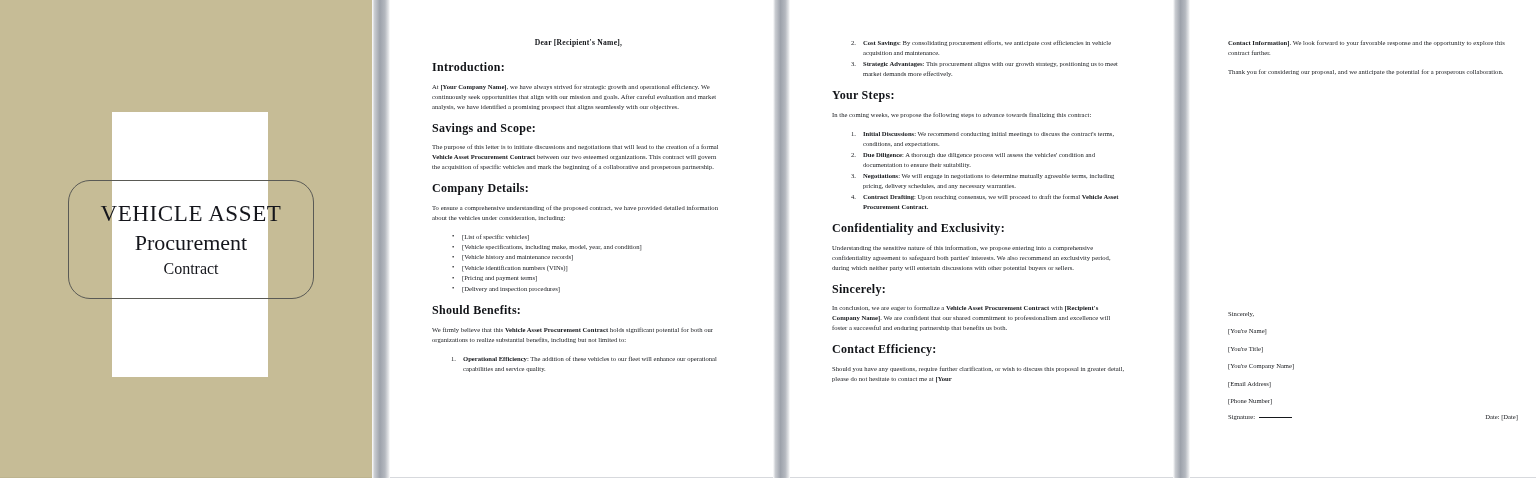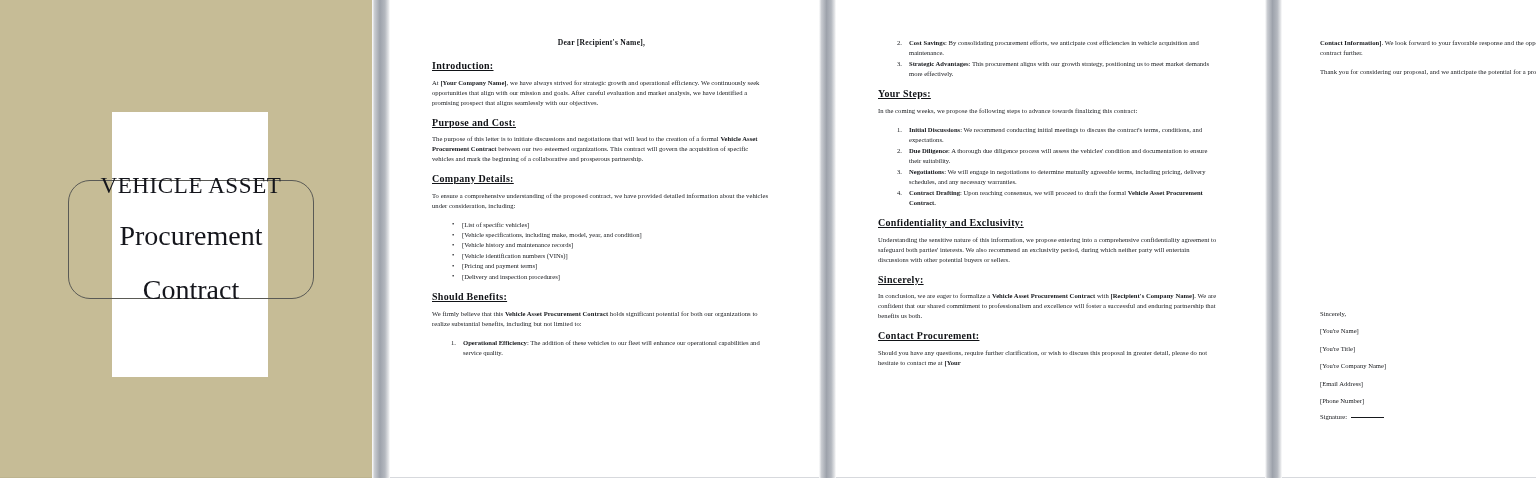--- a/index.html
+++ b/index.html
@@ -59,60 +59,59 @@
     left: 68px;
     top: 180px;
     width: 246px;
     height: 119px;
     border: 1.3px solid #5a5a55;
     border-radius: 22px;
     display: flex;
     flex-direction: column;
     align-items: center;
     justify-content: center;
-    gap: 19px;
+    gap: 2px;
   }
   .cover-line {
     color: #15161c;
     font-family: "Liberation Serif", serif;
     line-height: 1.22;
     text-align: center;
     white-space: nowrap;
   }
   .cover-line.l1 { font-size: 23px; letter-spacing: 0.6px; }
-  .cover-line.l2 { font-size: 28px; }
-  .cover-line.l3 { font-size: 28px; }
-
-  
-  .page.text-page { width: 429px; }
+  .cover-line.l2 { font-size: 22px; }
+  .cover-line.l3 { font-size: 16px; }
+
+  
+  .page.text-page { width: 383px; }
   .page.text-page.p4 { width: 372px; }
 
   .page-inner {
     position: absolute;
     left: 42px;
     right: 48px;
     top: 38px;
     bottom: 14px;
   }
   .page.text-page.p4 .page-inner { left: 38px; right: 44px; }
   .salutation {
     text-align: center;
     font-weight: bold;
     font-size: 7.6px;
     letter-spacing: 0.25px;
     color: #121418;
     margin: 0 0 13px 0;
   }
   .heading {
     font-weight: bold;
-    font-size: 10px;
+    font-size: 12px;
     letter-spacing: 0.3px;
     color: #111317;
     margin: 0 0 6.5px 0;
-    text-decoration: underline;
   }
   .para {
     font-size: 6.6px;
     line-height: 1.52;
     color: #16181c;
     text-align: left;
     margin: 0 0 9px 0;
     letter-spacing: 0.04px;
   }
   .para b { font-weight: bold; }
@@ -206,21 +205,21 @@
 
   <div class="page text-page p2">
     <div class="page-inner">
 
       <div class="salutation">Dear [Recipient's  Name],</div>
 
       <div class="heading">Introduction:</div>
 
       <p class="para"><span>At </span><b>[Your Company Name]</b><span>, we have always strived for strategic growth and operational efficiency. We continuously  seek opportunities that align with our mission and goals. After careful evaluation and market analysis, we have identified  a promising prospect that aligns  seamlessly with our objectives.</span></p>
 
-      <div class="heading">Purpose and Cost:</div>
+      <div class="heading">Savings and Scope:</div>
 
       <p class="para"><span>The purpose of this letter is to initiate  discussions  and negotiations that will lead to the creation of a formal </span><b>Vehicle Asset Procurement Contract</b><span> between our two esteemed organizations. This contract will govern the acquisition of specific vehicles  and mark the beginning of a collaborative and prosperous partnership.</span></p>
 
       <div class="heading">Company Details:</div>
 
       <p class="para">To ensure a comprehensive understanding of the proposed contract, we have provided detailed information about the vehicles  under consideration, including:</p>
 
       <ul class="bullets">
         <li>[List of specific vehicles]</li>
         <li>[Vehicle specifications, including  make, model, year, and condition]</li>
@@ -263,21 +262,21 @@
       </ol>
 
       <div class="heading">Confidentiality  and Exclusivity:</div>
 
       <p class="para">Understanding the sensitive  nature of this information, we propose entering into a comprehensive confidentiality  agreement to safeguard both parties' interests.  We also recommend an exclusivity  period, during which neither party will entertain discussions  with other potential buyers or sellers.</p>
 
       <div class="heading">Sincerely:</div>
 
       <p class="para"><span>In conclusion, we are eager to formalize a </span><b>Vehicle Asset Procurement Contract</b><span> with </span><b>[Recipient's Company Name]</b><span>. We are confident that our shared commitment to professionalism and excellence  will foster a successful and enduring  partnership that benefits us  both.</span></p>
 
-      <div class="heading">Contact Procurement:</div>
+      <div class="heading">Contact Efficiency:</div>
 
       <p class="para"><span>Should you have any questions,  require further clarification, or wish to discuss  this proposal in greater detail, please do not hesitate to contact me at </span><b>[Your</b></p>
 
     </div>
   </div>
 
   <div class="gutter"></div>
 
   <div class="page text-page p4">
     <div class="page-inner">

